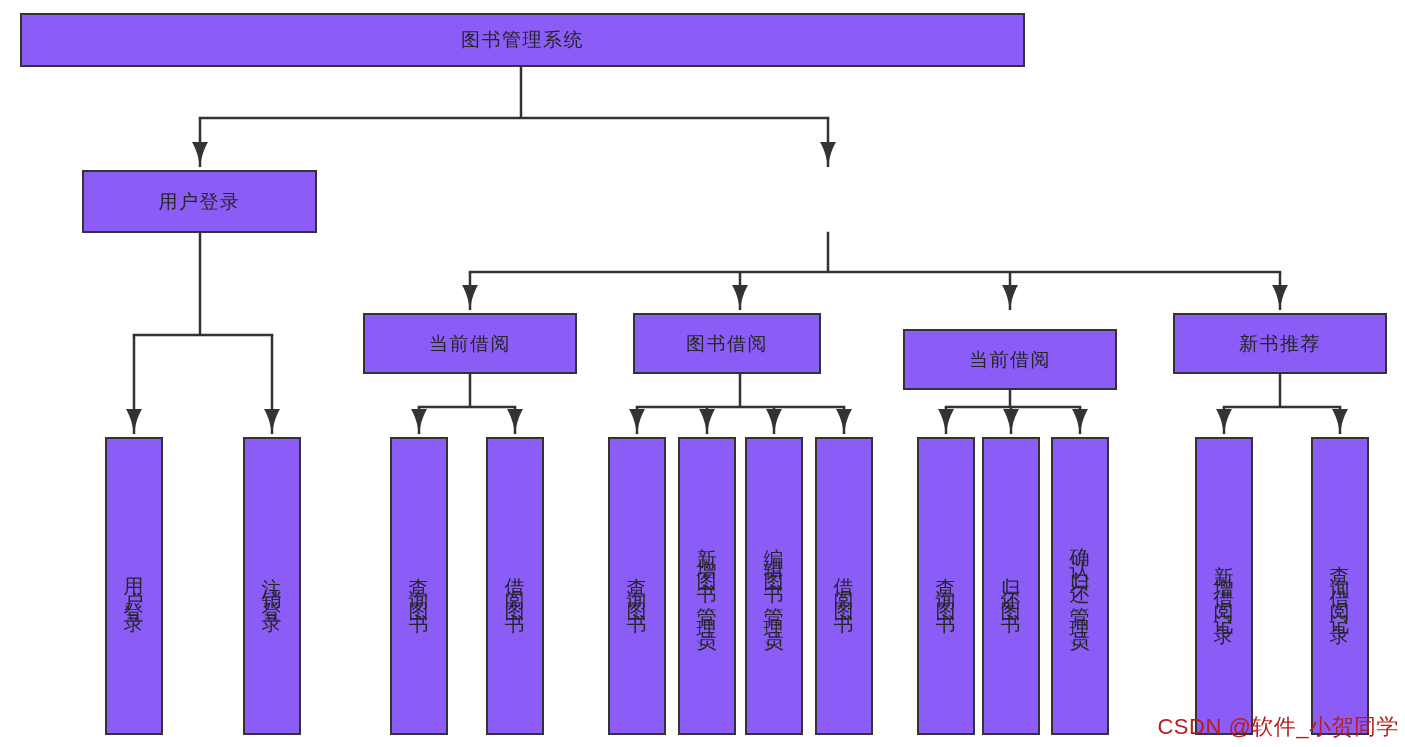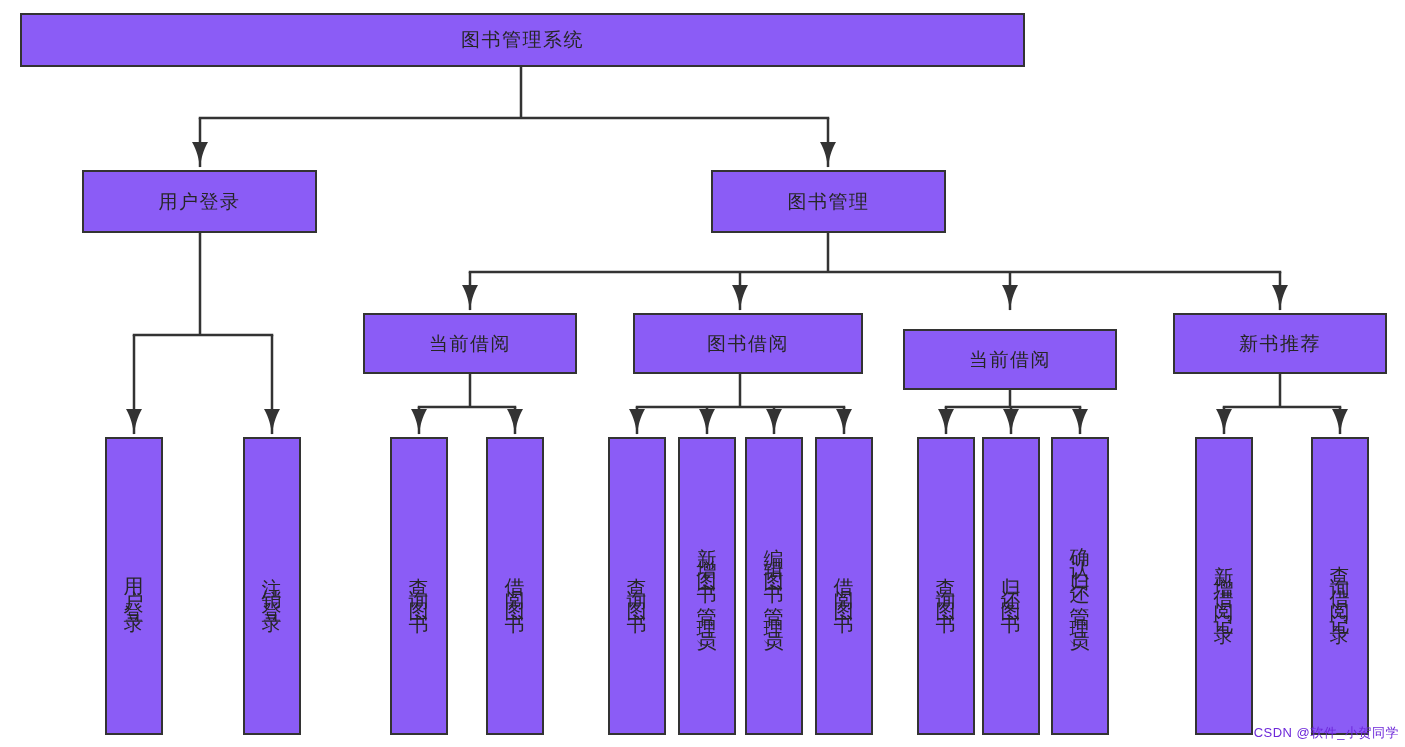--- a/index.html
+++ b/index.html
@@ -42,23 +42,23 @@
     text-orientation: mixed;
     font-size: 20px;
     letter-spacing: 12px;
     line-height: 1;
     white-space: nowrap;
   }
   .watermark {
     position: absolute;
     right: 6px;
     bottom: 5px;
-    font-size: 13px;
+    font-size: 22px;
     letter-spacing: 0.5px;
-    color: #6d28d9;
+    color: #b91c1c;
     z-index: 10;
     white-space: nowrap;
   }
 </style>
 </head>
 <body>
 
 <div class="canvas">
 
   <svg class="connector-layer" width="1405" height="747" viewBox="0 0 1405 747" xmlns="http://www.w3.org/2000/svg">
@@ -99,28 +99,25 @@
     </g>
   </svg>
 
   <div class="box" style="left:20px; top:13px; width:1005px; height:54px;">
     <span class="h-label">图书管理系统</span>
   </div>
 
   <div class="box" style="left:82px; top:170px; width:235px; height:63px;">
     <span class="h-label">用户登录</span>
   </div>
-  <div class="box" style="left:711px; top:170px; width:235px; height:63px;">
-    <span class="h-label">图书管理</span>
-  </div>
 
   <div class="box" style="left:363px; top:313px; width:214px; height:61px;">
     <span class="h-label">当前借阅</span>
   </div>
-  <div class="box" style="left:633px; top:313px; width:230px; height:61px;">
+  <div class="box" style="left:633px; top:313px; width:188px; height:61px;">
     <span class="h-label">图书借阅</span>
   </div>
   <div class="box" style="left:903px; top:313px; width:214px; height:61px;margin-top:16px;">
     <span class="h-label">当前借阅</span>
   </div>
   <div class="box" style="left:1173px; top:313px; width:214px; height:61px;">
     <span class="h-label">新书推荐</span>
   </div>
 
   <div class="box leaf" style="left:105px;">

